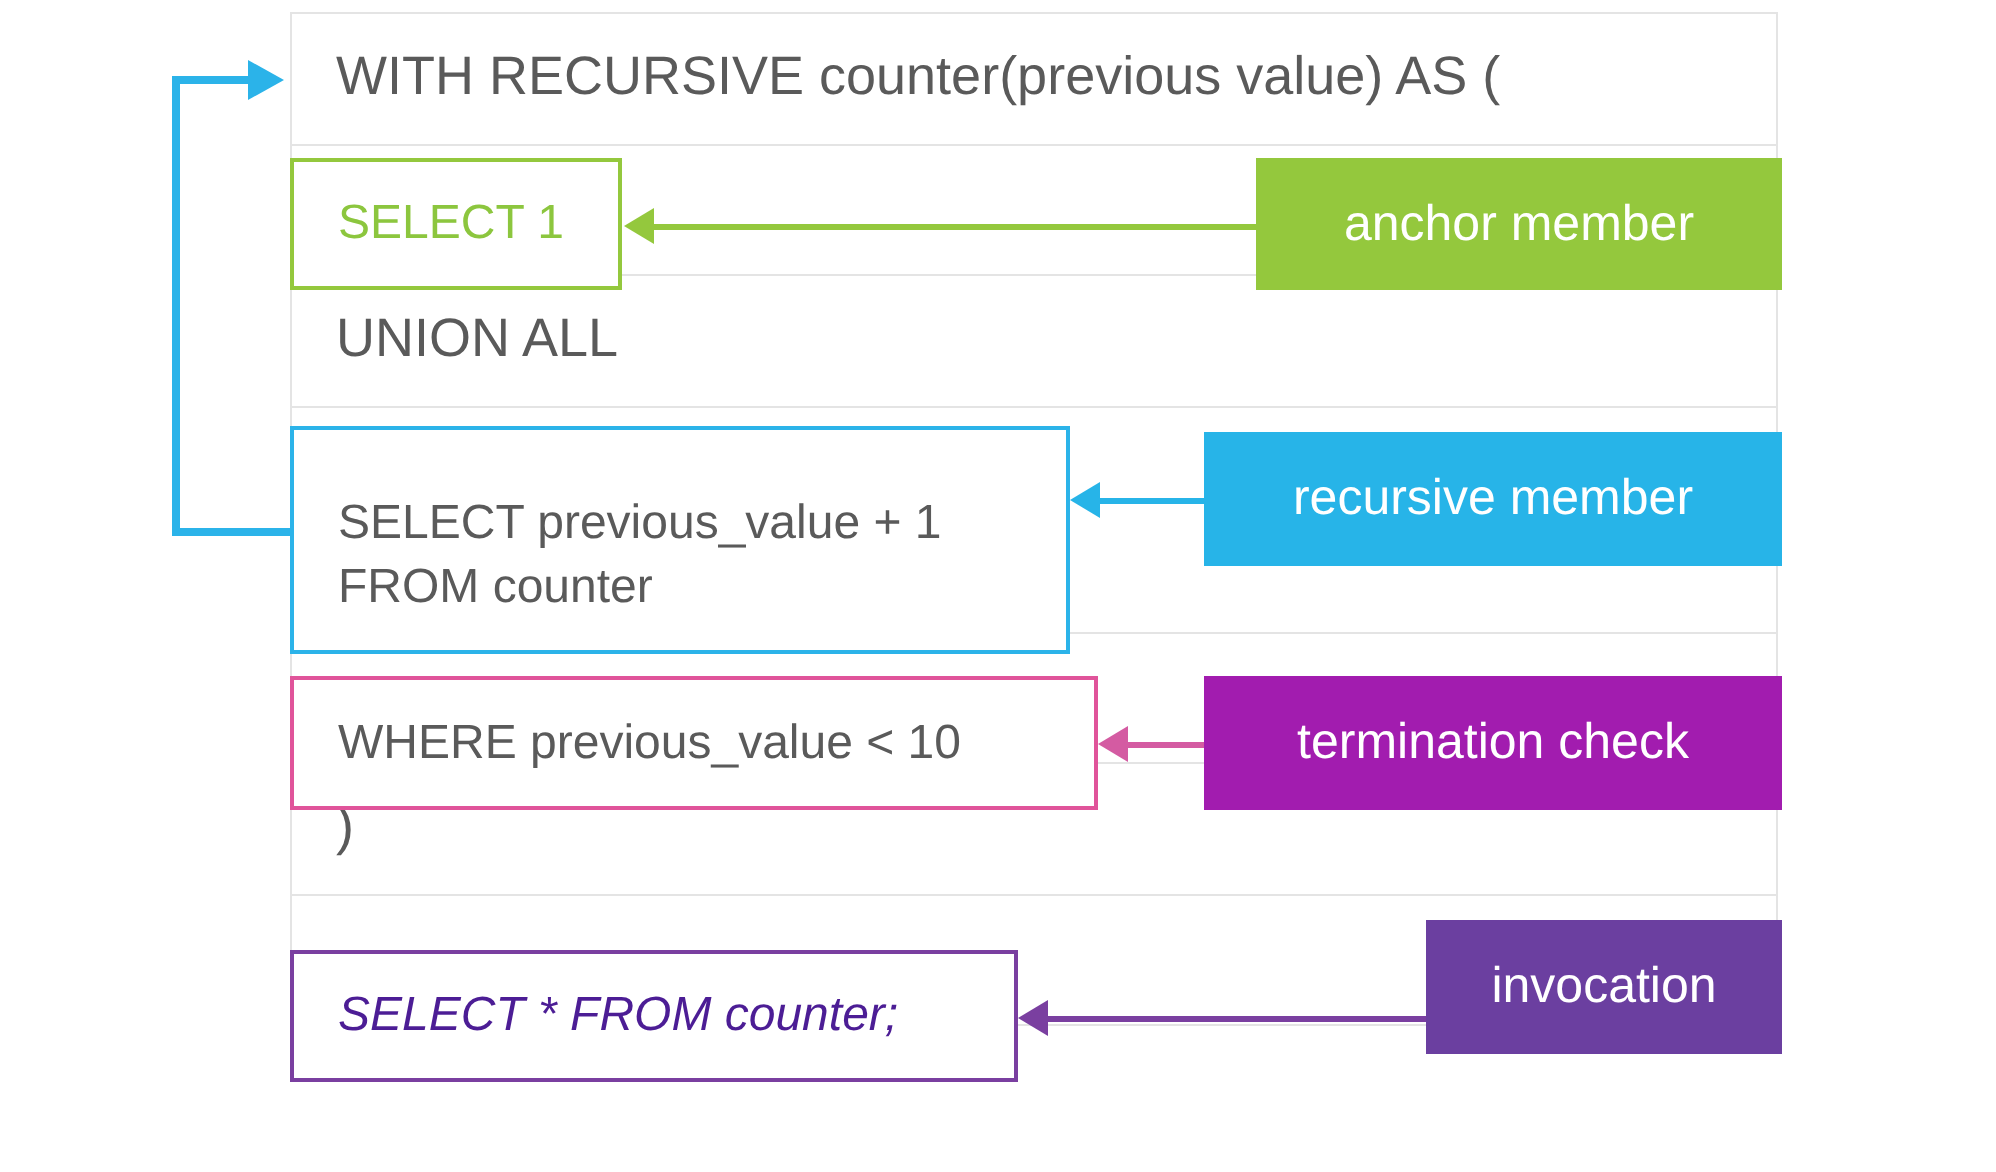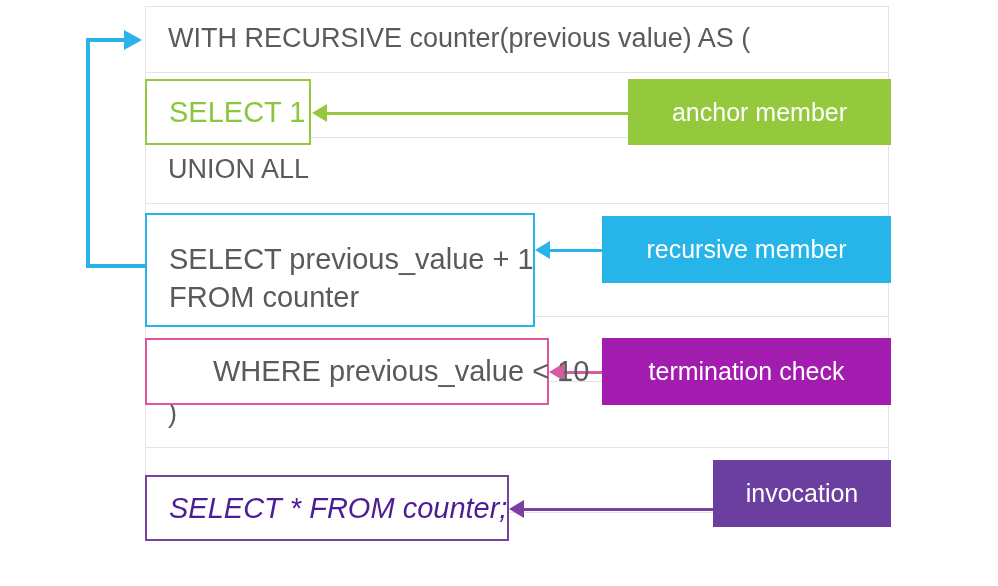--- a/index.html
+++ b/index.html
@@ -56,21 +56,21 @@
   
   .hl {
     position: absolute;
     box-sizing: border-box;
     background: #ffffff;
     display: flex;
     align-items: center;
     z-index: 3;
   }
   .hl .hl-text {
-    font-size: 29px;
+    font-size: 24px;
     padding-left: 22px;
     line-height: 1.32;
     white-space: pre;
   }
   .hl.tall { align-items: flex-start; }
   .hl.tall .hl-text { padding-top: 16px; }
 
   #hl-anchor {
     left: 145px;  top: 79px;  width: 166px; height: 66px;
     border: 2px solid #94c councils;
@@ -82,21 +82,21 @@
     left: 145px; top: 213px; width: 390px; height: 114px;
     border: 2px solid #2bb3e9;
     align-items: center;
   }
   #hl-recursive .hl-text { color: #5a5a5a; }
 
   #hl-termination {
     left: 145px; top: 338px; width: 404px; height: 67px;
     border: 2px solid #e0549a;
   }
-  #hl-termination .hl-text { color: #5a5a5a; margin-left: 44px; }
+  #hl-termination .hl-text { color: #5a5a5a; }
 
   #hl-invocation {
     left: 145px; top: 475px; width: 364px; height: 66px;
     border: 2px solid #7a3fa0;
   }
   #hl-invocation .hl-text { color: #4c1d95; font-style: italic; }
 
   
   .tag {
     position: absolute;

